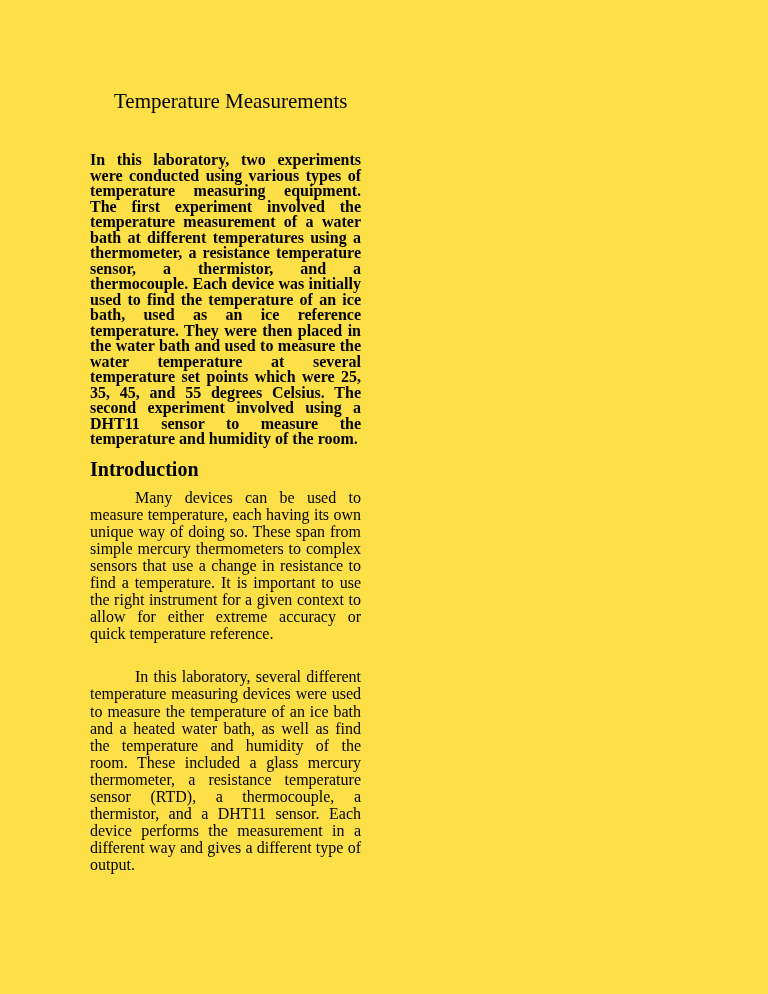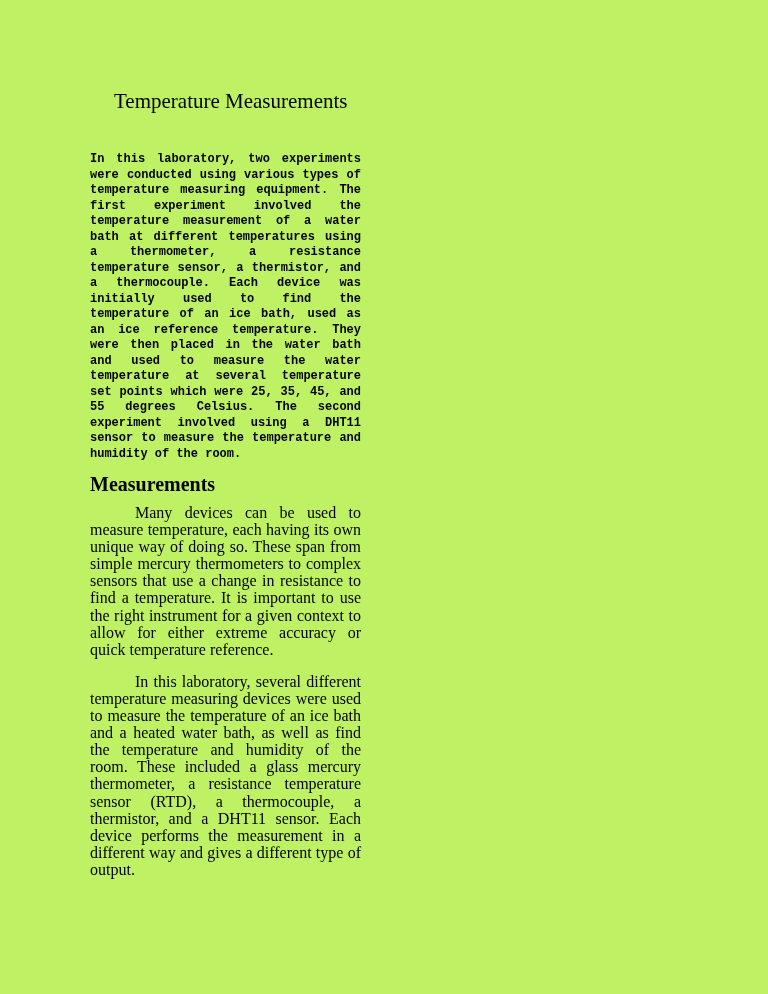--- a/index.html
+++ b/index.html
@@ -12,66 +12,65 @@
       height: 994px;
       position: relative;
       overflow: hidden;
       color: #000000;
       font-family: "Liberation Serif", serif;
     }
     .page {
       position: absolute;
       left: 0; top: 0;
       width: 768px; height: 994px;
-      background: #bef264;
+      background: #fde047;
     }
     .column {
       position: absolute;
       left: 90px;
       top: 88px;
       width: 271px;
     }
     .doc-title {
       font-size: 21px;
       font-weight: normal;
       margin: 0 0 0 24px;
       line-height: 26px;
       white-space: nowrap;
     }
     .abstract {
       margin: 38px 0 4px 0;
-      font-size: 12px;
+      font-size: 16px;
       font-weight: bold;
       line-height: 15.5px;
       text-align: justify;
-      font-family: Liberation Mono, monospace;
     }
     .section-heading {
       font-size: 20px;
       font-weight: bold;
       margin: 10px 0 8px 0;
       line-height: 24px;
     }
     .body-para {
       margin: 0;
       font-size: 16px;
       line-height: 17.1px;
       text-align: justify;
       text-indent: 45px;
     }
     .body-para + .body-para {
-      margin-top: 15px;
+      margin-top: 26px;
     }
   </style>
 </head>
 <body>
 
 <div class="page">
   <div class="column">
     <h1 class="doc-title">Temperature Measurements</h1>
     <p class="abstract">In this laboratory, two experiments were conducted using various types of temperature measuring equipment. The first experiment involved the temperature measurement of a water bath at different temperatures using a thermometer, a resistance temperature sensor, a thermistor, and a thermocouple. Each device was initially used to find the temperature of an ice bath, used as an ice reference temperature. They were then placed in the water bath and used to measure the water temperature at several temperature set points which were 25, 35, 45, and 55 degrees Celsius. The second experiment involved using a DHT11 sensor to measure the temperature and humidity of the room.</p>
     <section>
-      <h2 class="section-heading">Measurements</h2>
+      <h2 class="section-heading">Introduction</h2>
       <p class="body-para">Many devices can be used to measure temperature, each having its own unique way of doing so. These span from simple mercury thermometers to complex sensors that use a change in resistance to find a temperature. It is important to use the right instrument for a given context to allow for either extreme accuracy or quick temperature reference.</p>
       <p class="body-para">In this laboratory, several different temperature measuring devices were used to measure the temperature of an ice bath and a heated water bath, as well as find the temperature and humidity of the room. These included a glass mercury thermometer, a resistance temperature sensor (RTD), a thermocouple, a thermistor, and a DHT11 sensor. Each device performs the measurement in a different way and gives a different type of output.</p>
     </section>
   </div>
 </div>
 
 </body></html>

